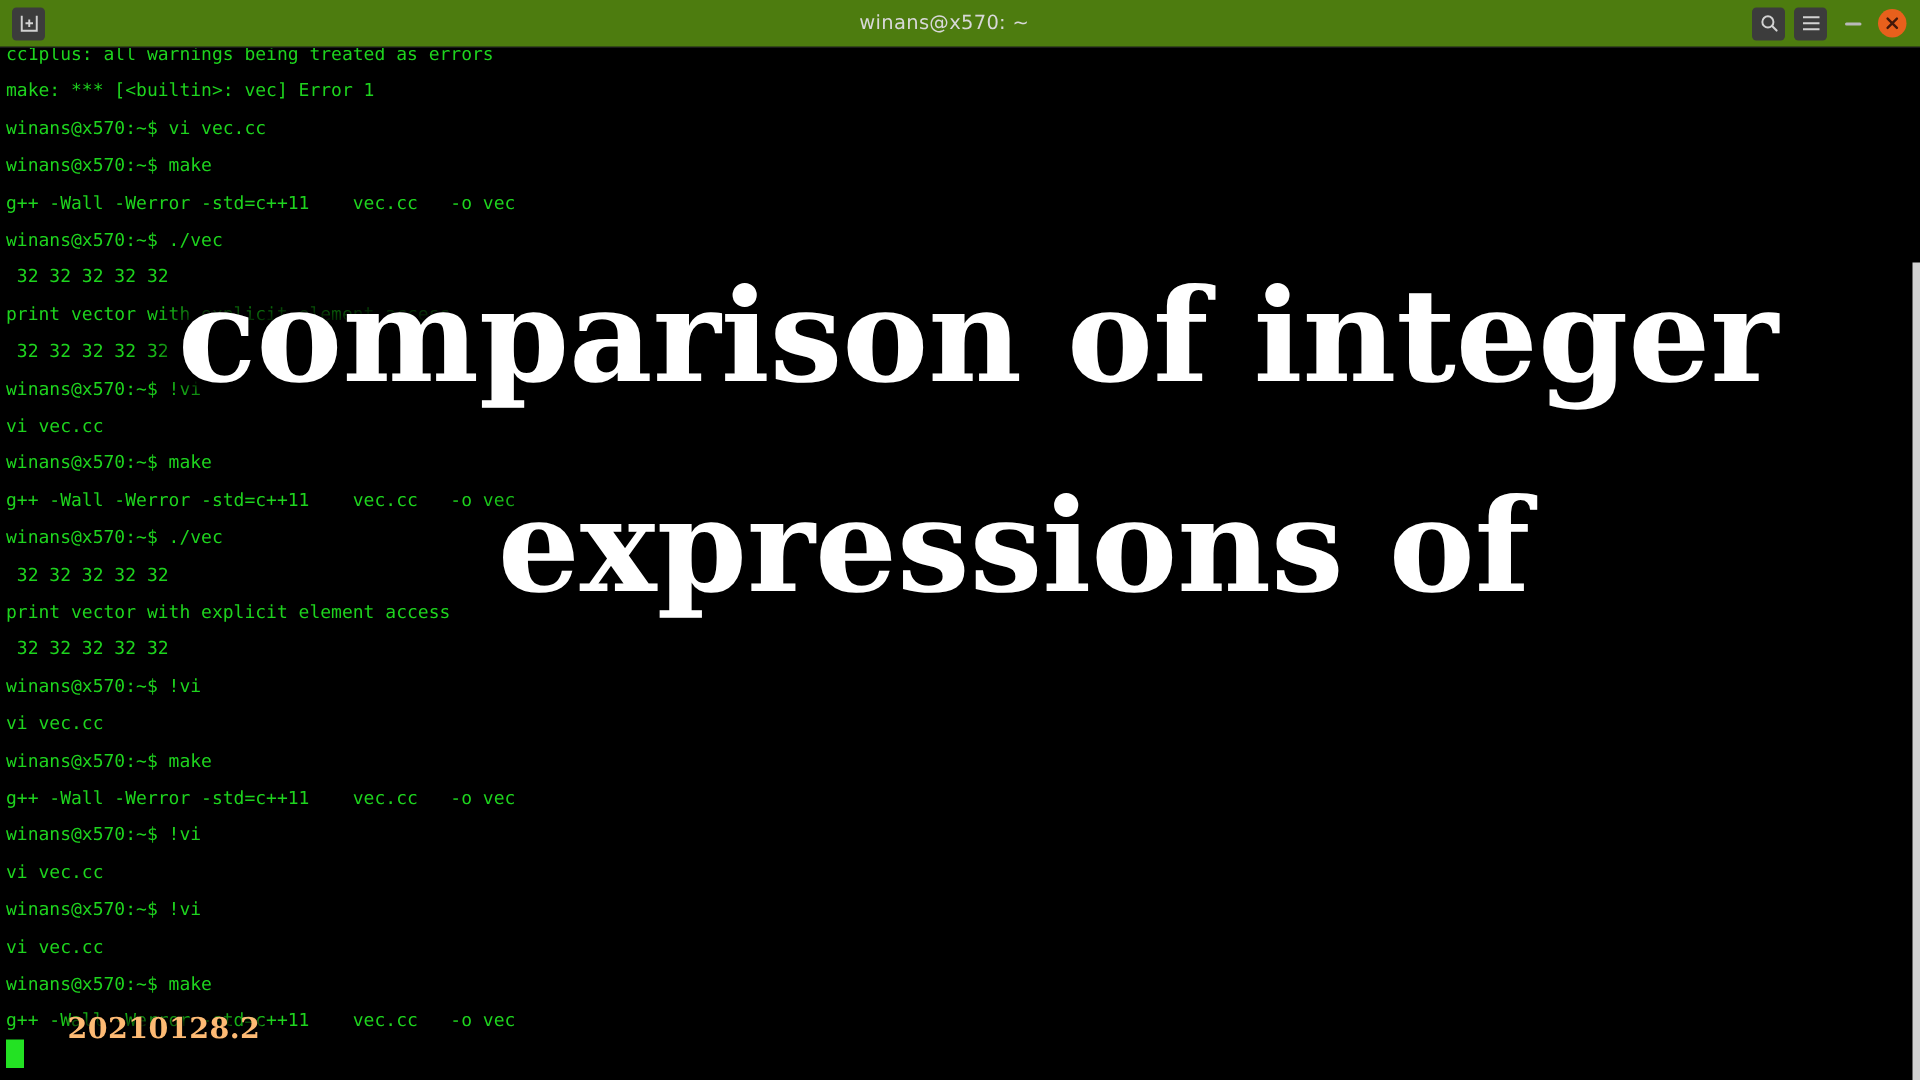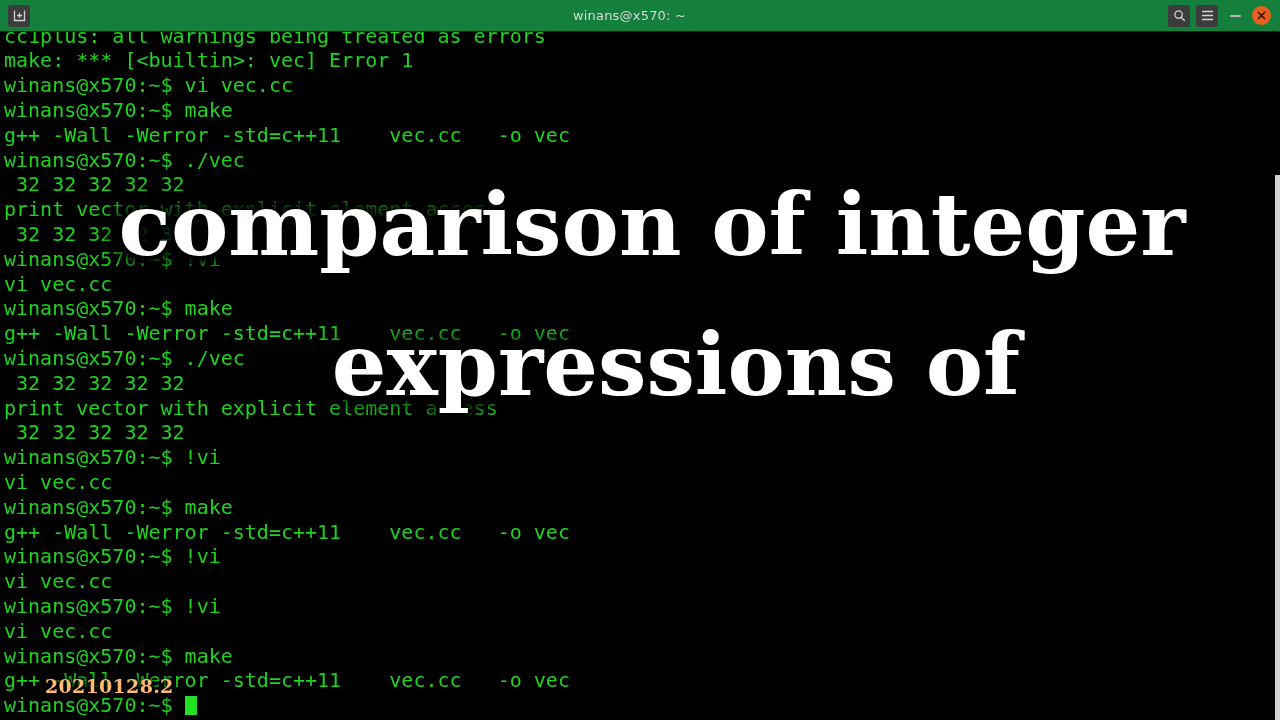--- a/index.html
+++ b/index.html
@@ -23,21 +23,21 @@
     background: #000000;
     overflow: hidden;
   }
 
   
   .titlebar {
     position: absolute;
     top: 0; left: 0;
     width: 1280px;
     height: 32px;
-    background: #15803d;
+    background: #4d7c0f;
     border-bottom: 1px solid #1a1a1a;
     display: flex;
     align-items: center;
     box-sizing: border-box;
   }
   .tb-left {
     display: flex;
     align-items: center;
     padding-left: 8px;
     width: 120px;
@@ -110,21 +110,21 @@
     position: absolute;
     top: 1px;
     left: 4px;
     width: 1264px;
   }
   .tline {
     height: 24.8px;
     line-height: 24.8px;
     color: #1ed41e;
     font-family: "DejaVu Sans Mono", monospace;
-    font-size: 20px;
+    font-size: 12px;
     letter-spacing: 0px;
     white-space: pre;
   }
   .cursor-block {
     display: inline-block;
     width: 12px;
     height: 19px;
     background: #23e223;
     vertical-align: -3px;
   }
@@ -256,21 +256,21 @@
         <div class="tline">winans@x570:~$ !vi</div>
         <div class="tline">vi vec.cc</div>
         <div class="tline">winans@x570:~$ make</div>
         <div class="tline">g++ -Wall -Werror -std=c++11    vec.cc   -o vec</div>
         <div class="tline">winans@x570:~$ !vi</div>
         <div class="tline">vi vec.cc</div>
         <div class="tline">winans@x570:~$ !vi</div>
         <div class="tline">vi vec.cc</div>
         <div class="tline">winans@x570:~$ make</div>
         <div class="tline">g++ -Wall -Werror -std=c++11    vec.cc   -o vec</div>
-        <div class="tline"><span>winans@x570:~$ </span><span class="cursor-block"></span></div>
+        <div class="tline"><span class="cursor-block"></span></div>
       </div>
   </div>
 
   <div class="scrollbar-track">
     <div class="scrollbar-thumb"></div>
   </div>
 
   <div class="overlay">
     <div class="cap-line cap-1">comparison of integer</div>
     <div class="cap-line cap-2">expressions of</div>

